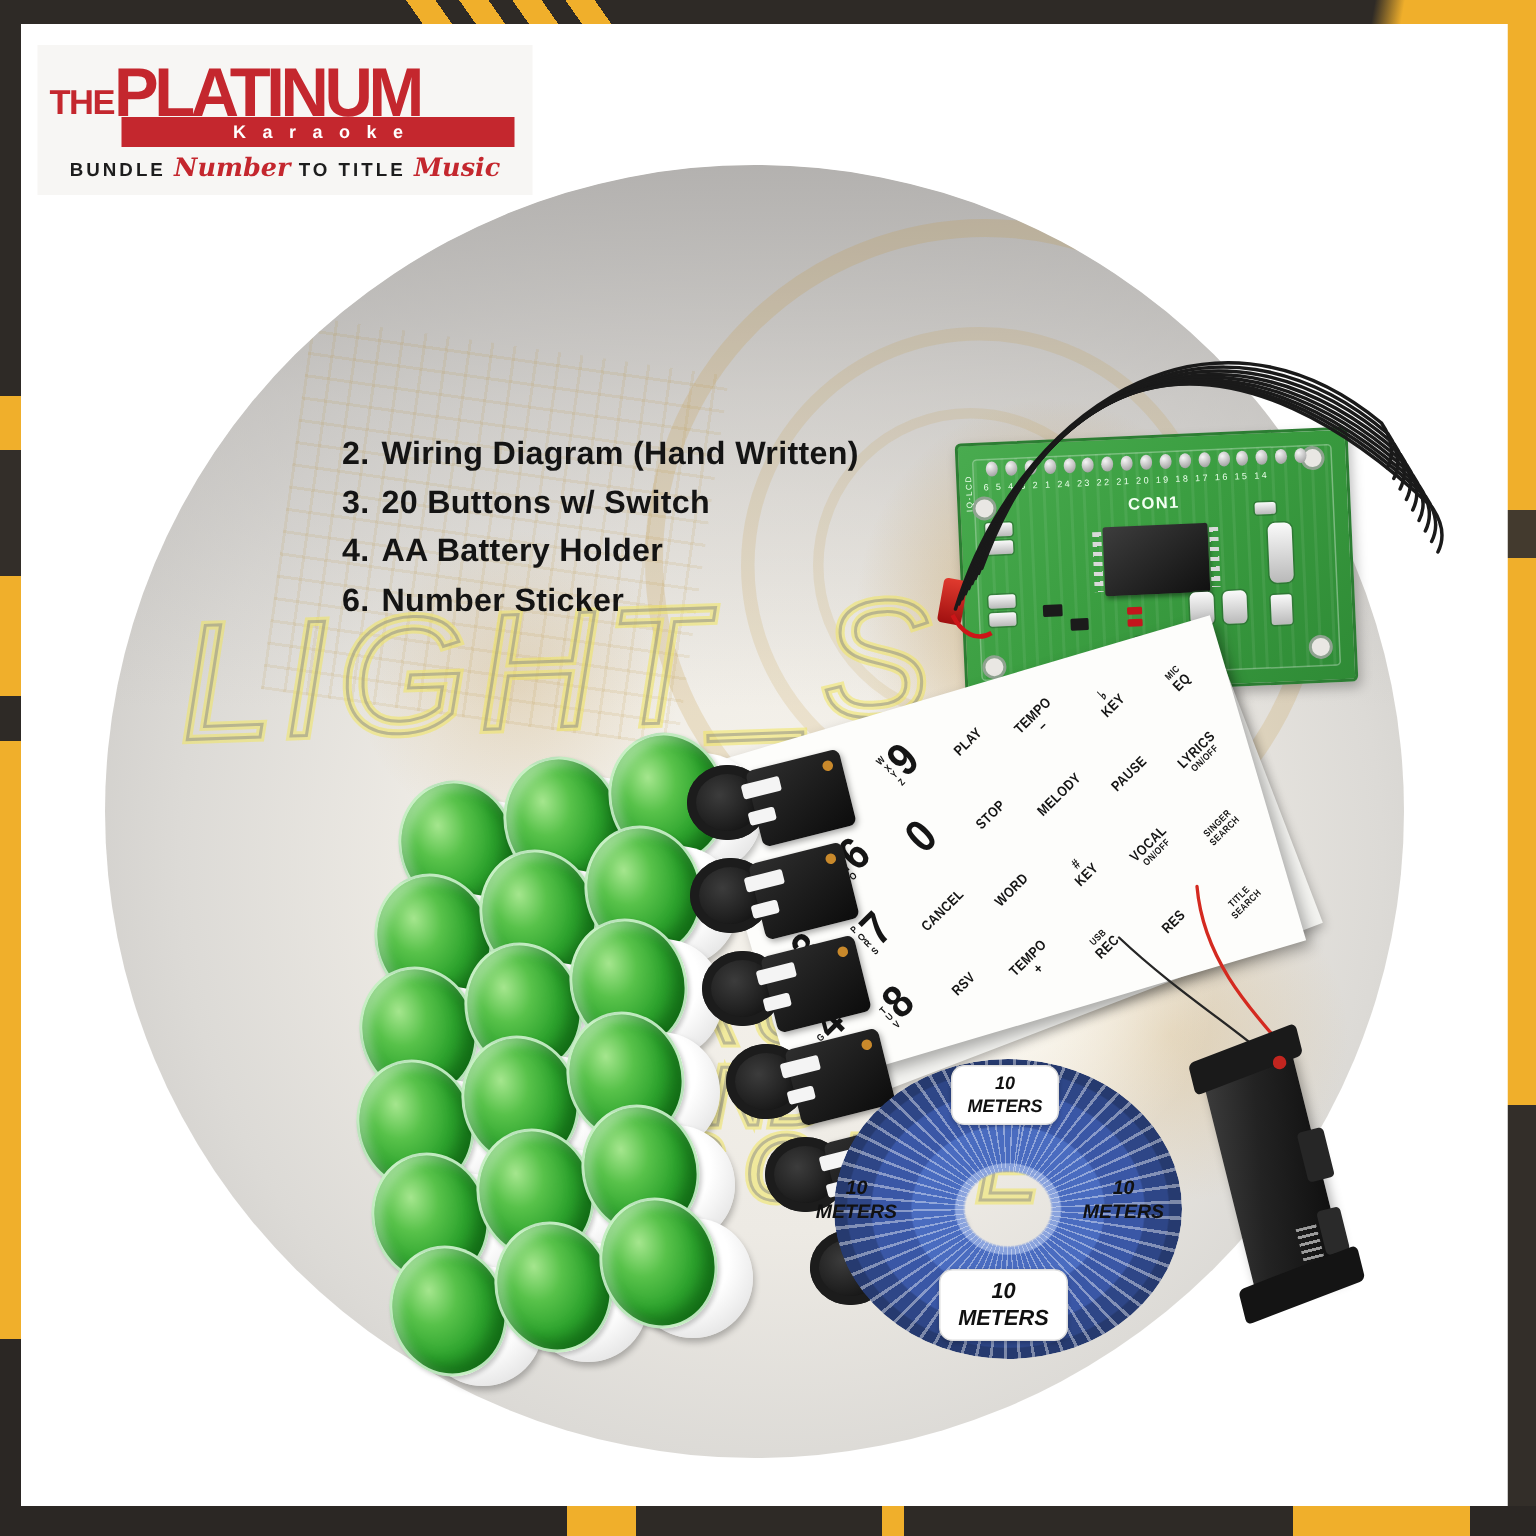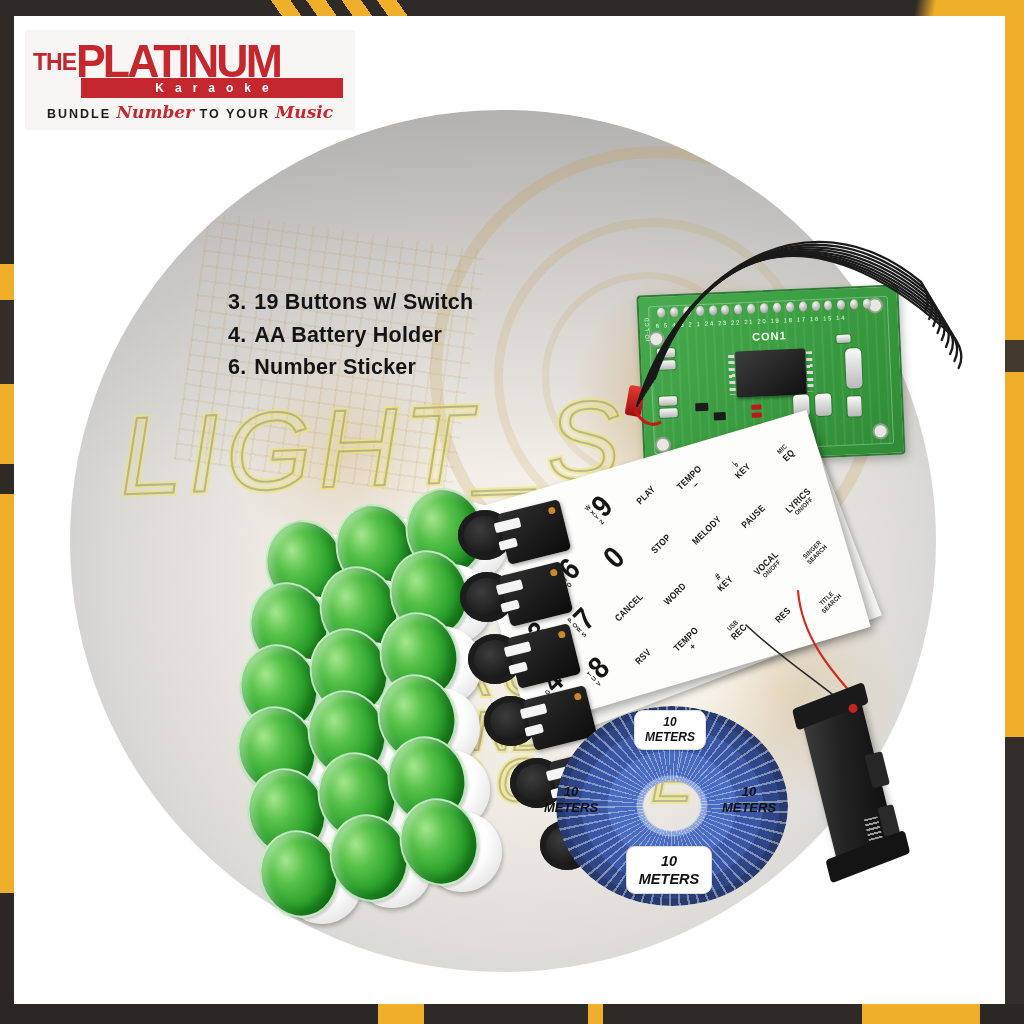--- a/index.html
+++ b/index.html
@@ -18,21 +18,21 @@
         #F0AF2B 384px 464px,#2E2A26 464px 494px,#F0AF2B 494px 893px,#2B2724 893px 100%);}
   .bar-right{left:1005px;top:0;width:19px;height:1024px;
      background:linear-gradient(to bottom,#F0AF2B 0 340px,#433A2E 340px 372px,#F0AF2B 372px 737px,#332E29 737px 100%);}
   .bar-bottom{left:0;top:1004px;width:1024px;height:20px;
      background:linear-gradient(to right,#2B2724 0 378px,#F0AF2B 378px 424px,#2E2A26 424px 588px,
         #F0AF2B 588px 603px,#2E2A26 603px 862px,#F0AF2B 862px 980px,#2B2724 980px 100%);}
   .content{left:14px;top:16px;width:991px;height:988px;background:#ffffff;}
 
   
   .logo-box{left:25px;top:30px;width:330px;height:100px;background:#f7f6f4;z-index:30;}
-  .logo-line{display:flex;align-items:center;padding:10px 0 0 8px;}
+  .logo-line{display:flex;align-items:flex-end;padding:10px 0 0 8px;}
   .logo-the{font-size:23px;font-weight:900;color:#C4272E;margin-top:3px;letter-spacing:-1px;}
   .logo-name{font-size:46px;font-weight:900;color:#C4272E;letter-spacing:-3px;line-height:42px;
              transform:scaleX(0.97);transform-origin:left;}
   .karaoke-band{margin:-4px 0 0 56px;width:262px;height:20px;background:#C4272E;color:#fff;
      display:flex;justify-content:center;align-items:center;font-size:12px;font-weight:bold;
      letter-spacing:11px;text-indent:11px;}
   .tagline{margin-top:4px;text-align:center;font-size:12.5px;font-weight:bold;letter-spacing:2px;color:#1d1d1d;}
   .script{font-family:"DejaVu Serif",serif;font-style:italic;color:#C4272E;font-size:17px;letter-spacing:0;}
 
   
@@ -205,27 +205,28 @@
 
   <div class="abs logo-box">
     <div class="logo-line">
       <span class="logo-the">THE</span>
       <span class="logo-name">PLATINUM</span>
     </div>
     <div class="karaoke-band">Karaoke</div>
     <div class="tagline">
       <span>BUNDLE</span>
       <span class="script">Number</span>
-      <span>TO YOUR</span>
+      <span>TO TITLE</span>
       <span class="script">Music</span>
     </div>
   </div>
 
   <ol class="abs bundle-list">
-      <li><span class="li-num">3.</span><span>19 Buttons w/ Switch</span></li>
+      <li><span class="li-num">2.</span><span>Wiring Diagram (Hand Written)</span></li>
+      <li><span class="li-num">3.</span><span>20 Buttons w/ Switch</span></li>
       <li><span class="li-num">4.</span><span>AA Battery Holder</span></li>
       <li><span class="li-num">6.</span><span>Number Sticker</span></li>
     </ol>
 
   <div class="abs pcb">
     <div class="tracebox"></div>
     <div class="hole" style="left:8px;top:34px;"></div>
     <div class="hole" style="left:228px;top:10px;"></div>
     <div class="hole" style="left:10px;top:140px;"></div>
     <div class="hole" style="left:228px;top:136px;"></div>

